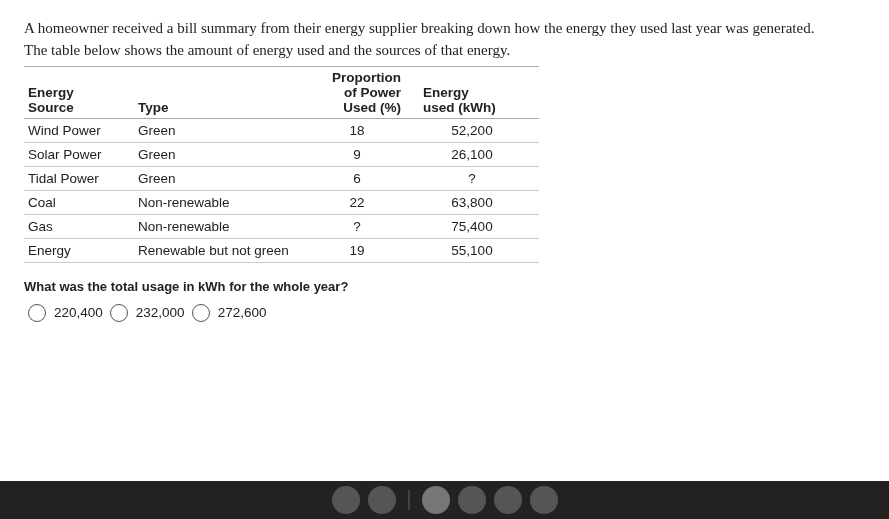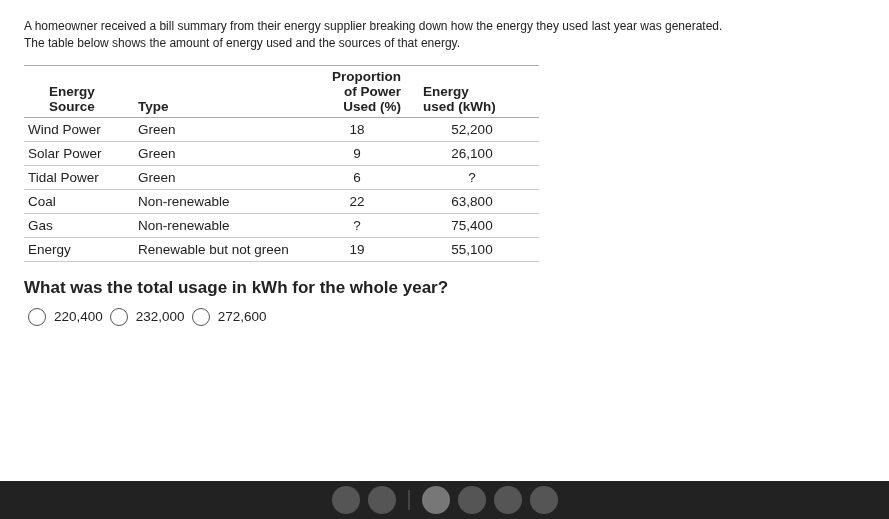--- a/index.html
+++ b/index.html
@@ -21,23 +21,24 @@
     }
 
     .main-content {
       flex: 1;
       background: #fff;
       padding: 18px 24px 16px 24px;
       overflow: hidden;
     }
 
     .intro-text {
-      margin-bottom: 12px;
+      margin-bottom: 4px;
       line-height: 1.45;
-      font-size: 12px;
+      font-size: 15px;
+      font-family: Liberation Serif, serif;
     }
 
     .table-wrapper {
       margin-bottom: 16px;
     }
 
     table {
       border-collapse: collapse;
       font-size: 13.5px;
       width: auto;
@@ -50,21 +51,21 @@
       font-weight: bold;
       vertical-align: bottom;
       border-top: 1.5px solid #aaa;
       border-bottom: 1.5px solid #aaa;
     }
 
     table thead tr th.right {
       text-align: left;
     }
 
-    .col-source { width: 110px; text-align: center; }
+    .col-source { width: 110px; }
     .col-type   { width: 175px; margin-left: 38px; }
     .col-prop   { width: 110px; text-align: right; }
     .col-energy { width: 120px; text-align: right; }
 
     table tbody tr td {
       padding: 4px 18px 4px 4px;
       border-bottom: 1px solid #ccc;
       vertical-align: middle;
     }
 
@@ -75,21 +76,21 @@
     .proportion-header {
       text-align: right;
     }
 
     .question-section {
       margin-top: 12px;
       margin-bottom: 10px;
     }
 
     .question-text {
-      font-size: 17px;
+      font-size: 13px;
       font-weight: bold;
       margin-bottom: 10px;
     }
 
     .options {
       display: flex;
       flex-direction: row;
       gap: 7px;
       padding-left: 4px;
     }

